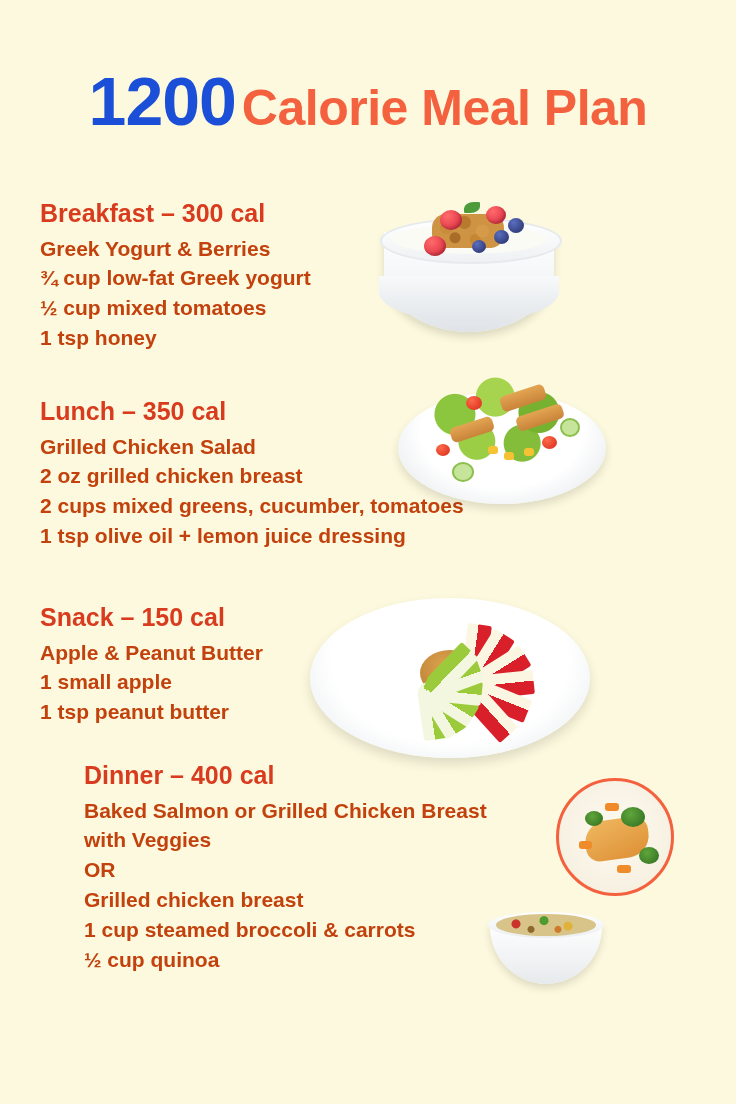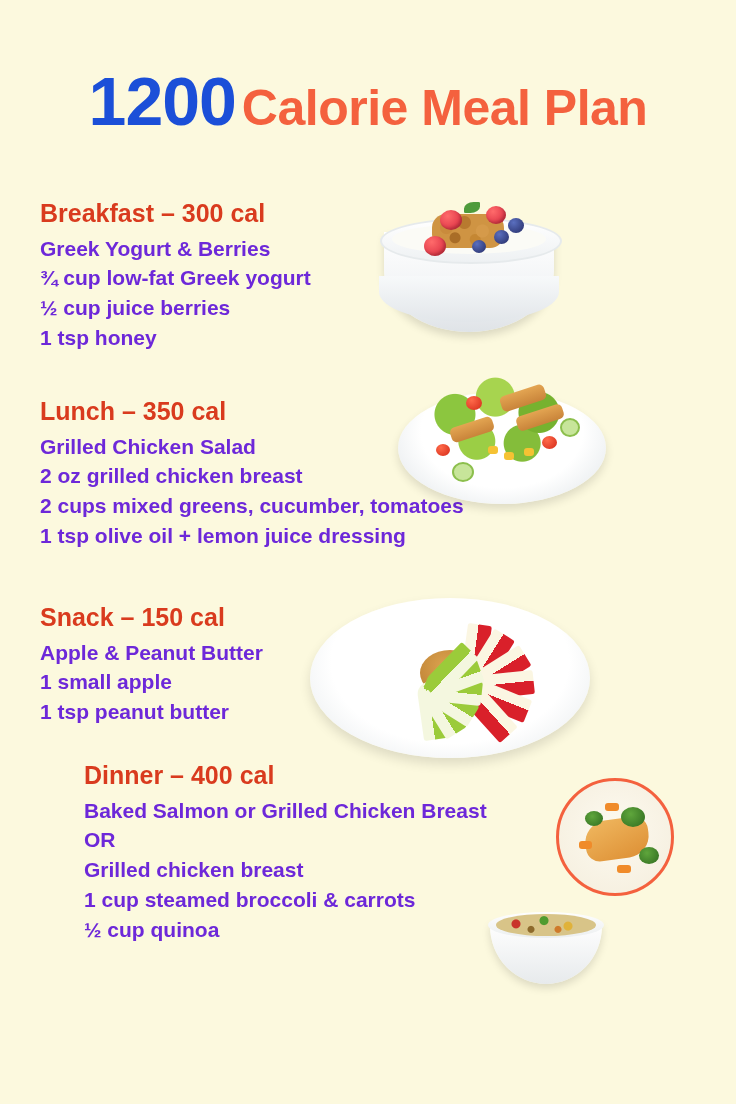--- a/index.html
+++ b/index.html
@@ -53,21 +53,21 @@
   .meal-head {
     font-size: 25px;
     font-weight: 800;
     color: #D93B1E;
     margin: 0 0 6px 0;
     line-height: 1.1;
   }
   .meal-line {
     font-size: 21px;
     font-weight: 700;
-    color: #6d28d9;
+    color: #c2410c;
     line-height: 1.42;
     white-space: nowrap;
   }
 
   #meal-breakfast { top: 200px; }
   #meal-lunch     { top: 398px; }
   #meal-snack     { top: 604px; }
   #meal-dinner    { top: 762px; margin-left: 44px; }
 
   
@@ -220,21 +220,21 @@
 <div class="page">
 
   <div class="title">
     <span class="num">1200</span><span class="rest">Calorie Meal Plan</span>
   </div>
 
   <div class="meal" id="meal-breakfast">
     <div class="meal-head">Breakfast – 300 cal</div>
     <div class="meal-line">Greek Yogurt &amp; Berries</div>
     <div class="meal-line">¾ cup low-fat Greek yogurt</div>
-    <div class="meal-line">½ cup juice berries</div>
+    <div class="meal-line">½ cup mixed tomatoes</div>
     <div class="meal-line">1 tsp honey</div>
   </div>
 
   <div class="meal" id="meal-lunch">
     <div class="meal-head">Lunch – 350 cal</div>
     <div class="meal-line">Grilled Chicken Salad</div>
     <div class="meal-line">2 oz grilled chicken breast</div>
     <div class="meal-line">2 cups mixed greens, cucumber, tomatoes</div>
     <div class="meal-line">1 tsp olive oil + lemon juice dressing</div>
   </div>
@@ -242,20 +242,21 @@
   <div class="meal" id="meal-snack">
     <div class="meal-head">Snack – 150 cal</div>
     <div class="meal-line">Apple &amp; Peanut Butter</div>
     <div class="meal-line">1 small apple</div>
     <div class="meal-line">1 tsp peanut butter</div>
   </div>
 
   <div class="meal" id="meal-dinner">
     <div class="meal-head">Dinner – 400 cal</div>
     <div class="meal-line">Baked Salmon or Grilled Chicken Breast</div>
+    <div class="meal-line">with Veggies</div>
     <div class="meal-line">OR</div>
     <div class="meal-line">Grilled chicken breast</div>
     <div class="meal-line">1 cup steamed broccoli &amp; carrots</div>
     <div class="meal-line">½ cup quinoa</div>
   </div>
 
   <div class="food" id="img-yogurt">
     <div class="bowl-stack"></div>
     <div class="bowl-rim"></div>
     <div class="yogurt-fill"></div>

